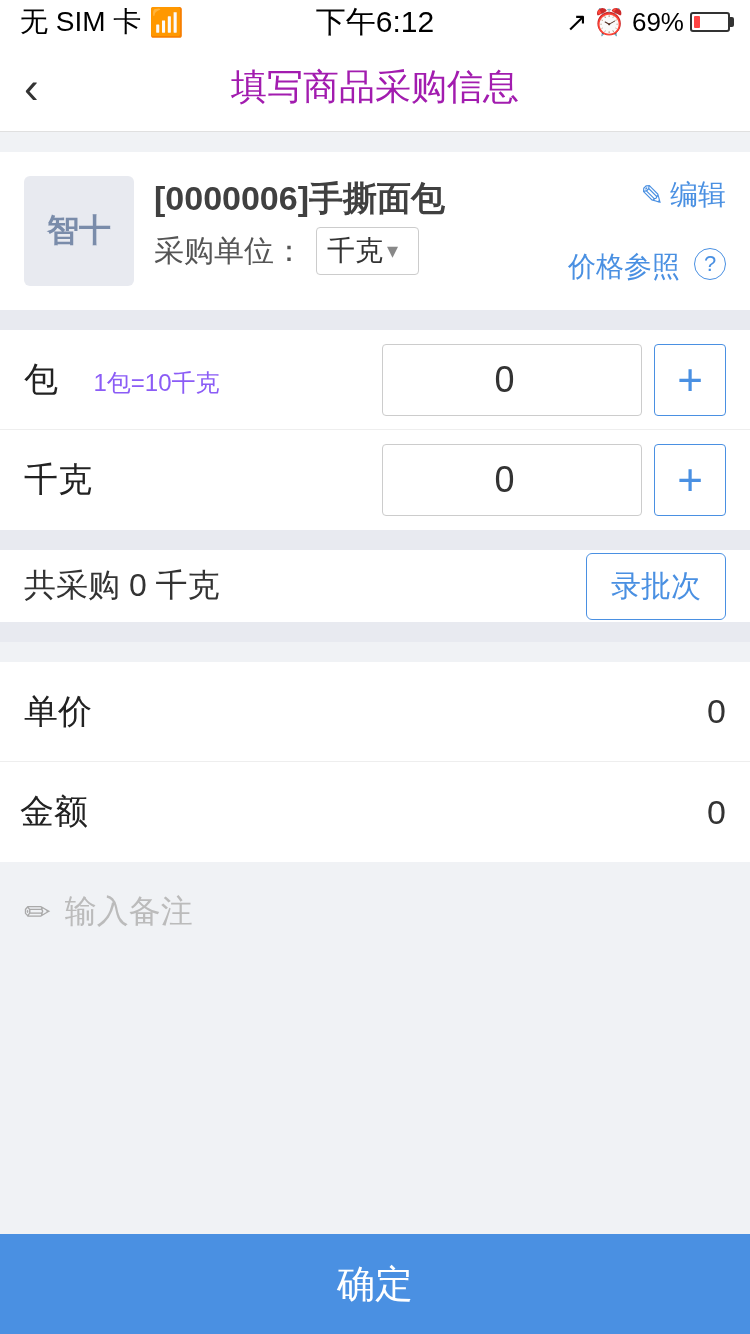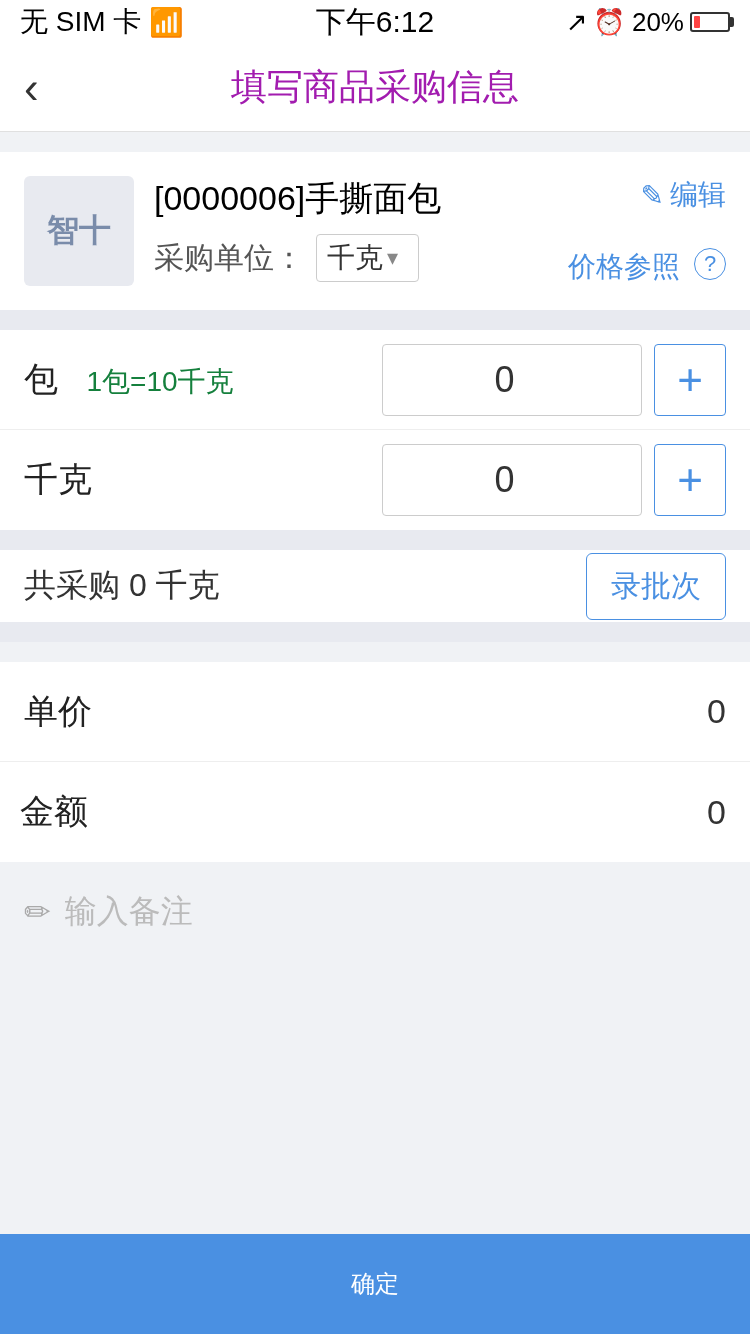--- a/index.html
+++ b/index.html
@@ -87,23 +87,23 @@
       flex-shrink: 0;
     }
     .product-logo {
       font-size: 32px;
       color: #7a8caa;
       font-weight: bold;
     }
     .product-info { flex: 1; }
     .product-name {
       font-size: 34px;
-      color: #000000;
-      font-weight: 400;
-      margin-bottom: 12px;
+      color: #404040;
+      font-weight: 700;
+      margin-bottom: 5px;
     }
     .product-unit-row {
       display: flex;
       align-items: center;
       gap: 12px;
       font-size: 30px;
       color: #555;
     }
     .unit-select {
       border: 1px solid #ccc;
@@ -156,23 +156,23 @@
       height: 100px;
       border-bottom: 1px solid #eee;
     }
     .input-row:last-child { border-bottom: none; }
     .input-label {
       flex: 1;
       font-size: 34px;
       color: #222;
     }
     .input-sub {
-      font-size: 28px;
-      color: #15803d;
-      margin-left: 19px;
+      font-size: 24px;
+      color: #8b5cf6;
+      margin-left: 26px;
     }
     .number-input-wrapper {
       display: flex;
       align-items: center;
       gap: 0;
     }
     .number-input {
       width: 260px;
       height: 72px;
       border: 1px solid #ccc;
@@ -276,38 +276,38 @@
       left: 0;
       width: 750px;
       height: 100px;
       background: #4a90e2;
       display: flex;
       align-items: center;
       justify-content: center;
       cursor: pointer;
     }
     .confirm-text {
-      font-size: 24px;
+      font-size: 38px;
       color: #fff;
       font-weight: 500;
     }
   </style>
 </head>
 <body>
 
 <div class="status-bar">
   <div class="status-left">
     <span>无 SIM 卡</span>
     <span>📶</span>
   </div>
   <div class="status-center">下午6:12</div>
   <div class="status-right">
     <span>↗</span>
     <span>⏰</span>
-    <span>20%</span>
+    <span>69%</span>
     <span class="battery-icon">
       <span class="battery-fill"></span>
     </span>
   </div>
 </div>
 
 <div class="nav-bar">
   <span class="nav-back">‹</span>
   <span class="nav-title">填写商品采购信息</span>
 </div>

